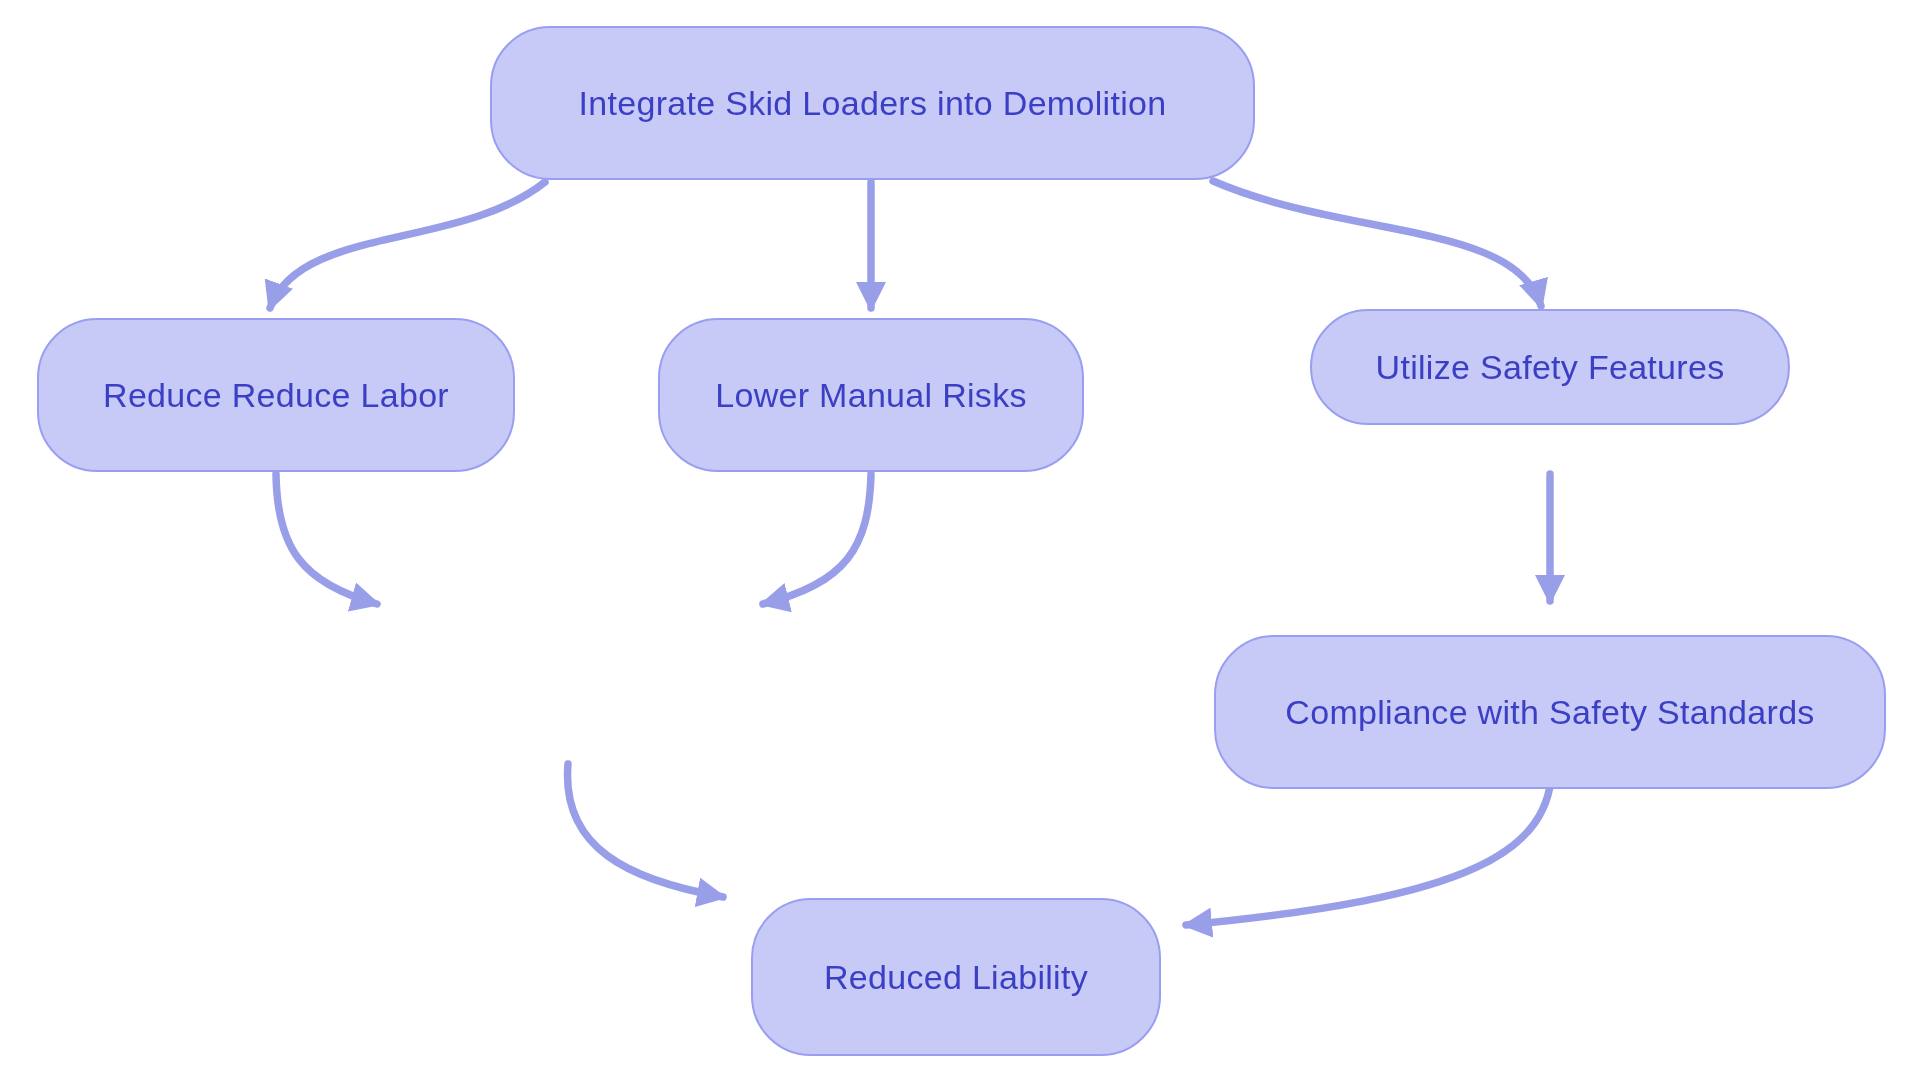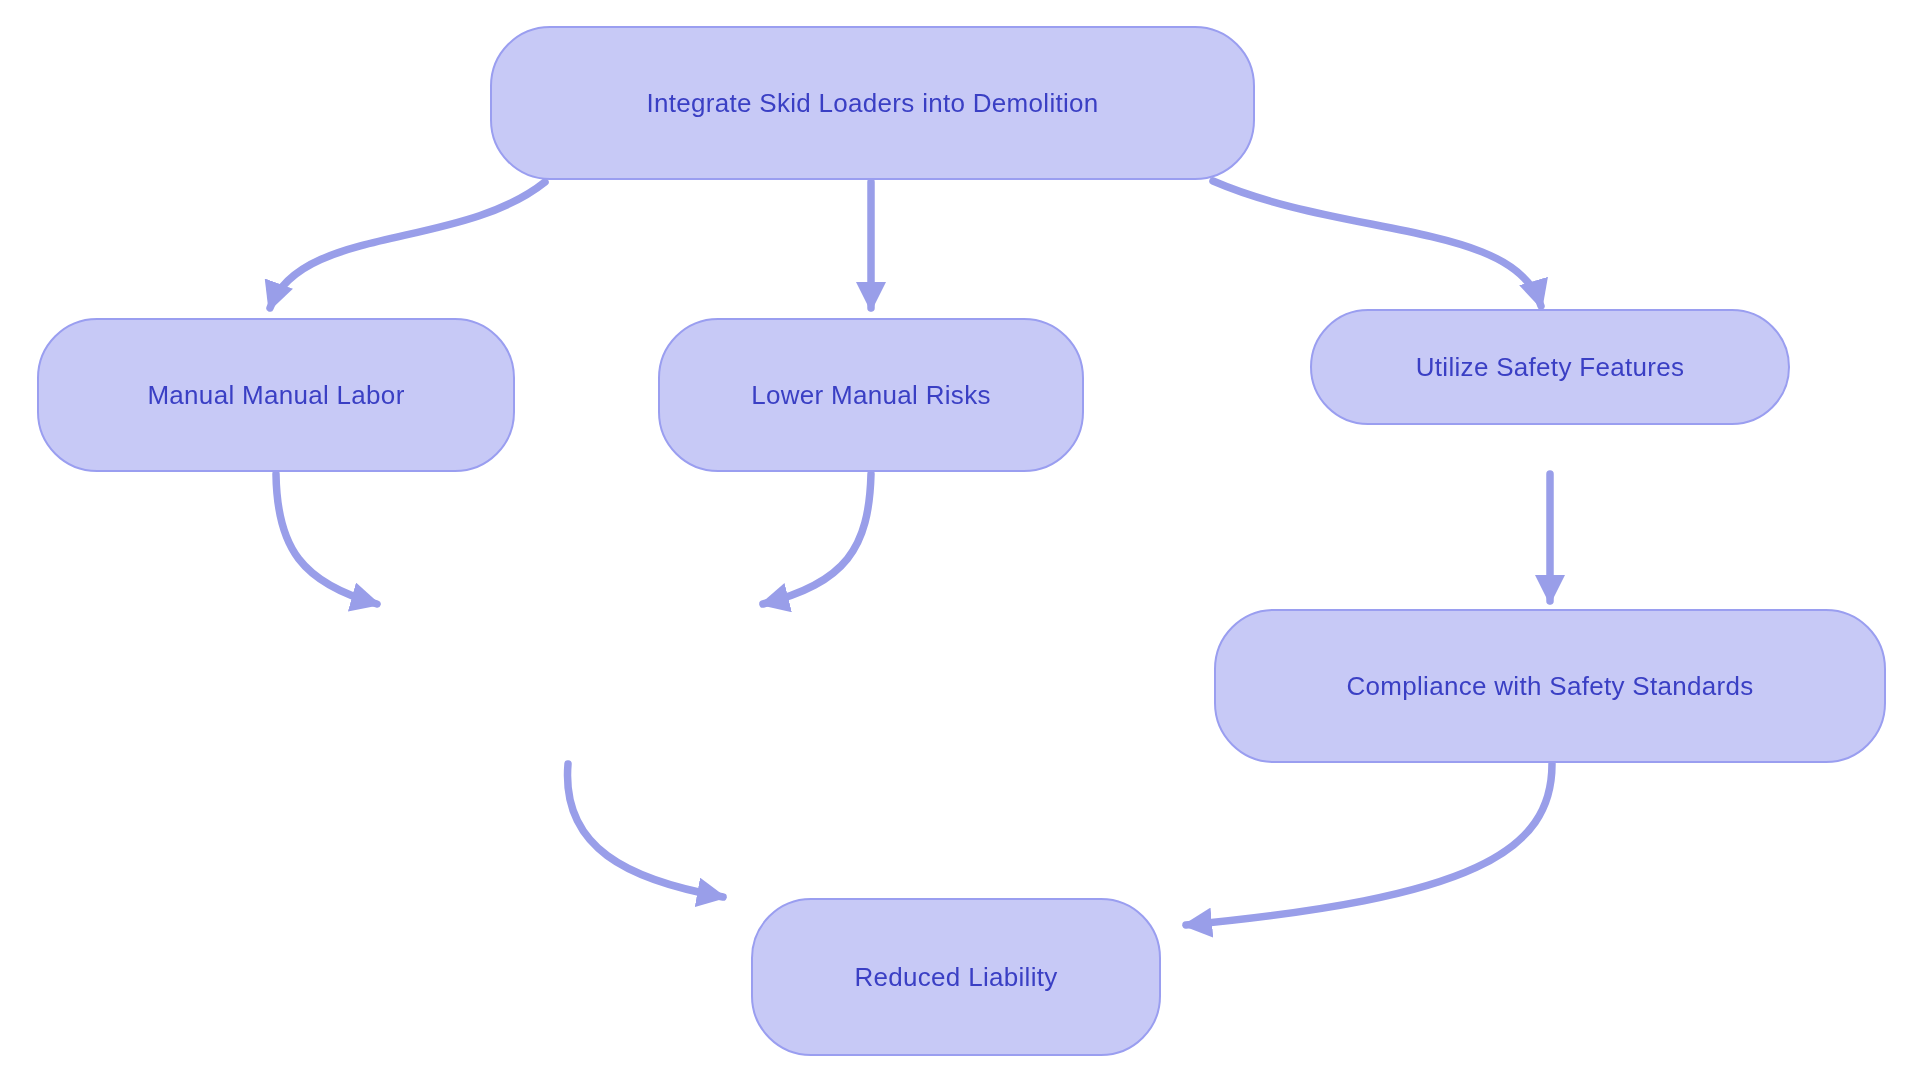--- a/index.html
+++ b/index.html
@@ -33,32 +33,32 @@
     position: absolute;
     box-sizing: border-box;
     background: var(--node-fill, #c7c9f6);
     border: 2px solid var(--node-border, #9a9ef0);
     border-radius: 60px;
     display: flex;
     align-items: center;
     justify-content: center;
     text-align: center;
     color: var(--node-text, #3a3fc4);
-    font-size: 26px;
+    font-size: 34px;
     font-weight: 400;
     letter-spacing: 0.3px;
     padding: 13px 22px;
   }
   
   .node-integrate  { left: 490px;  top: 26px;  width: 765px; height: 154px; }
   .node-reduce     { left: 37px;   top: 318px; width: 478px; height: 154px; }
   .node-lower      { left: 658px;  top: 318px; width: 426px; height: 154px; }
   .node-utilize    { left: 1310px; top: 309px; width: 480px; height: 116px; }
   .node-safer      { left: 298px;  top: 609px; width: 534px; height: 154px; }
-  .node-compliance { left: 1214px; top: 609px; width: 672px; height: 154px; }
+  .node-compliance { left: 1214px; top: 635px; width: 672px; height: 154px; }
   .node-liability  { left: 751px;  top: 898px; width: 410px; height: 158px; }
 </style>
 </head>
 <body>
 
 <div class="stage" style="--bg: #ffffff; --node-fill: #c7c9f6; --node-border: #9a9ef0; --node-text: #3a3fc4; --arrow: #999ee9;">
 
   <svg class="edges-layer" viewBox="0 0 1920 1083" xmlns="http://www.w3.org/2000/svg">
     <defs>
       <marker id="arrowhead" markerUnits="userSpaceOnUse" markerWidth="30" markerHeight="30" refX="26" refY="15" orient="auto">
@@ -73,21 +73,21 @@
     <path class="edge" d="M 1550 474 L 1550 601" marker-end="url(#arrowhead)" stroke="#999ee9"></path>
     <path class="edge" d="M 568 764 C 561 848, 628 880, 723 897" marker-end="url(#arrowhead)" stroke="#999ee9"></path>
     <path class="edge" d="M 1552 764 C 1552 852, 1472 898, 1186 925" marker-end="url(#arrowhead)" stroke="#999ee9"></path>
   </svg>
 
   <div class="node node-integrate">
     <span>Integrate Skid Loaders into Demolition</span>
   </div>
 
   <div class="node node-reduce">
-    <span>Manual Manual Labor</span>
+    <span>Reduce Reduce Labor</span>
   </div>
 
   <div class="node node-lower">
     <span>Lower Manual Risks</span>
   </div>
 
   <div class="node node-utilize">
     <span>Utilize Safety Features</span>
   </div>
 

